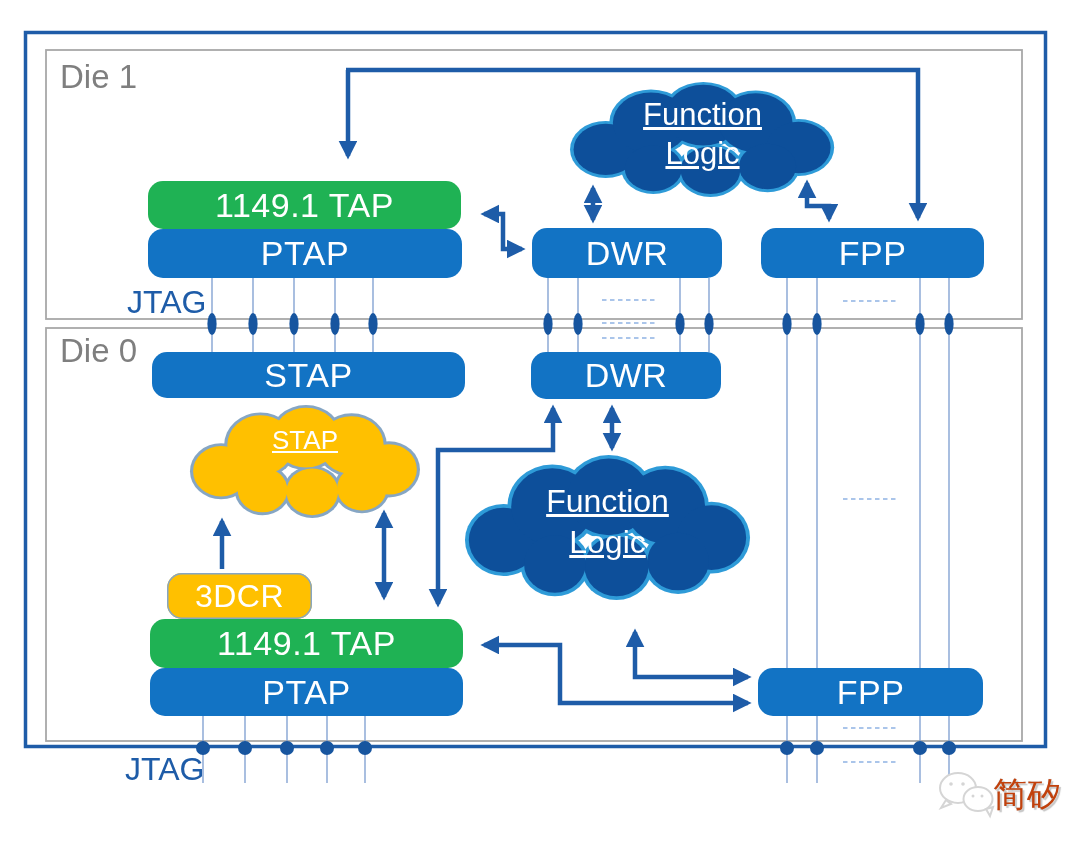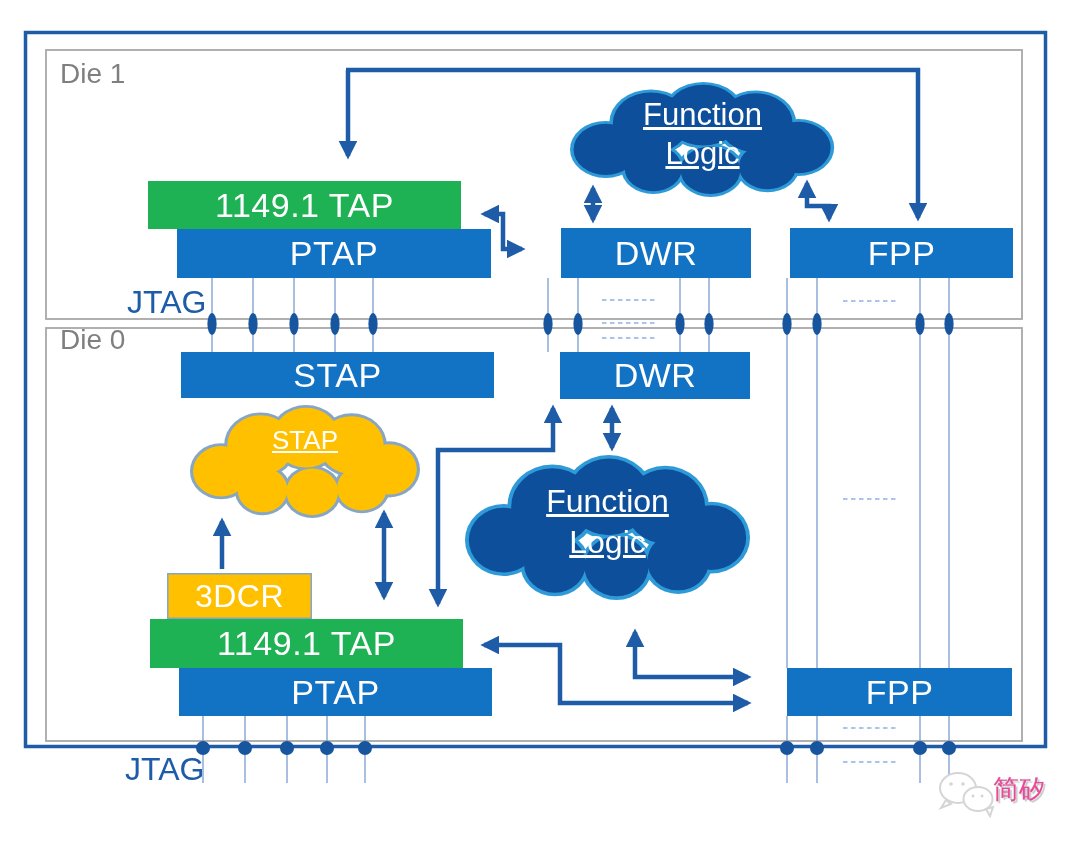--- a/index.html
+++ b/index.html
@@ -10,42 +10,42 @@
     --bg:#FFFFFF;
   }
   html,body{margin:0;padding:0;background:#fff;}
   .stage{
     position:relative;width:1080px;height:841px;background:var(--bg);
     overflow:hidden;font-family:"Liberation Sans",sans-serif;
   }
   .stage svg.layer{position:absolute;left:0;top:0;}
   .blk{
     position:absolute;display:flex;align-items:center;justify-content:center;
-    color:#fff;font-size:34px;letter-spacing:0.5px;z-index:2;white-space:nowrap;
-  }
-  .blk.blue{background:var(--block-blue);margin-left:29px;}
+    color:#fff;font-size:34px;letter-spacing:0.5px;z-index:2;white-space:nowrap;border-radius:15px;
+  }
+  .blk.blue{background:var(--block-blue);}
   .blk.green{background:var(--green);}
   .blk.gold{background:var(--gold);}
   .blk.edge{box-shadow:0 0 0 1.5px var(--gold-edge) inset;}
   .die-label{
-    position:absolute;color:var(--die-label);font-size:28px;z-index:2;white-space:nowrap;
+    position:absolute;color:var(--die-label);font-size:33px;z-index:2;white-space:nowrap;
   }
   .jtag{
     position:absolute;color:var(--arrow-blue);font-size:32px;font-weight:500;z-index:2;white-space:nowrap;
   }
   .cloud-text{
     position:absolute;color:#fff;text-align:center;z-index:3;
   }
   .cloud-text div{white-space:nowrap;text-decoration:underline;}
   .ct-fl1{left:570px;top:95px;width:265px;font-size:31px;line-height:39px;}
   .ct-fl0{left:465px;top:481px;width:285px;font-size:32px;line-height:41px;}
   .ct-sc{left:190px;top:425px;width:230px;font-size:26px;line-height:31px;}
   .watermark-text{
-    position:absolute;left:993px;top:772px;font-size:26px;z-index:3;
-    color:#ec4899;text-shadow:2px 2px 1px #C6C6C6, 0 0 1px #BDBDBD;white-space:nowrap;
+    position:absolute;left:993px;top:772px;font-size:34px;z-index:3;
+    color:#c2410c;text-shadow:2px 2px 1px #C6C6C6, 0 0 1px #BDBDBD;white-space:nowrap;
   }
   
   .border-outer{stroke:var(--arrow-blue);stroke-width:3.5;fill:none;}
   .die-rect{stroke:var(--die-border);stroke-width:1.8;fill:none;}
   .col{stroke:var(--thin-line);stroke-width:1.3;}
   .conn{fill:var(--dot-blue);}
   .dash{stroke:var(--dash-blue);stroke-width:1.6;stroke-dasharray:4.5 3.5;fill:none;}
   .arrow{stroke:var(--arrow-blue);stroke-width:4.5;fill:none;stroke-linejoin:miter;}
   #ah path{fill:var(--arrow-blue);}
   .cb circle{fill:var(--cb,#2E9BD8);}
@@ -190,21 +190,21 @@
       <ellipse class="wm" cx="978" cy="799" rx="14.5" ry="12"></ellipse>
       <path class="wm" d="M986,809 l4,7 l3,-9 z"></path>
       <circle class="wm-dot" cx="951" cy="784" r="1.8"></circle>
       <circle class="wm-dot" cx="963" cy="784" r="1.8"></circle>
       <circle class="wm-dot" cx="973" cy="796" r="1.5"></circle>
       <circle class="wm-dot" cx="982" cy="796" r="1.5"></circle>
     </g>
   </svg>
 
   <div class="die-label" style="left:60px;top:58px;">Die 1</div>
-  <div class="die-label" style="left:60px;top:324px;">Die 0</div>
+  <div class="die-label" style="left:60px;top:332px;">Die 0</div>
 
   <div class="jtag" style="left:127px;top:284px;">JTAG</div>
   <div class="jtag" style="left:125px;top:751px;">JTAG</div>
 
   <div class="blk green" style="left:148px;top:181px;width:313px;height:48px;">1149.1 TAP</div>
   <div class="blk blue" style="left:148px;top:229px;width:314px;height:49px;">PTAP</div>
   <div class="blk blue" style="left:532px;top:228px;width:190px;height:50px;">DWR</div>
   <div class="blk blue" style="left:761px;top:228px;width:223px;height:50px;">FPP</div>
 
   <div class="blk blue" style="left:152px;top:352px;width:313px;height:46px;">STAP</div>

